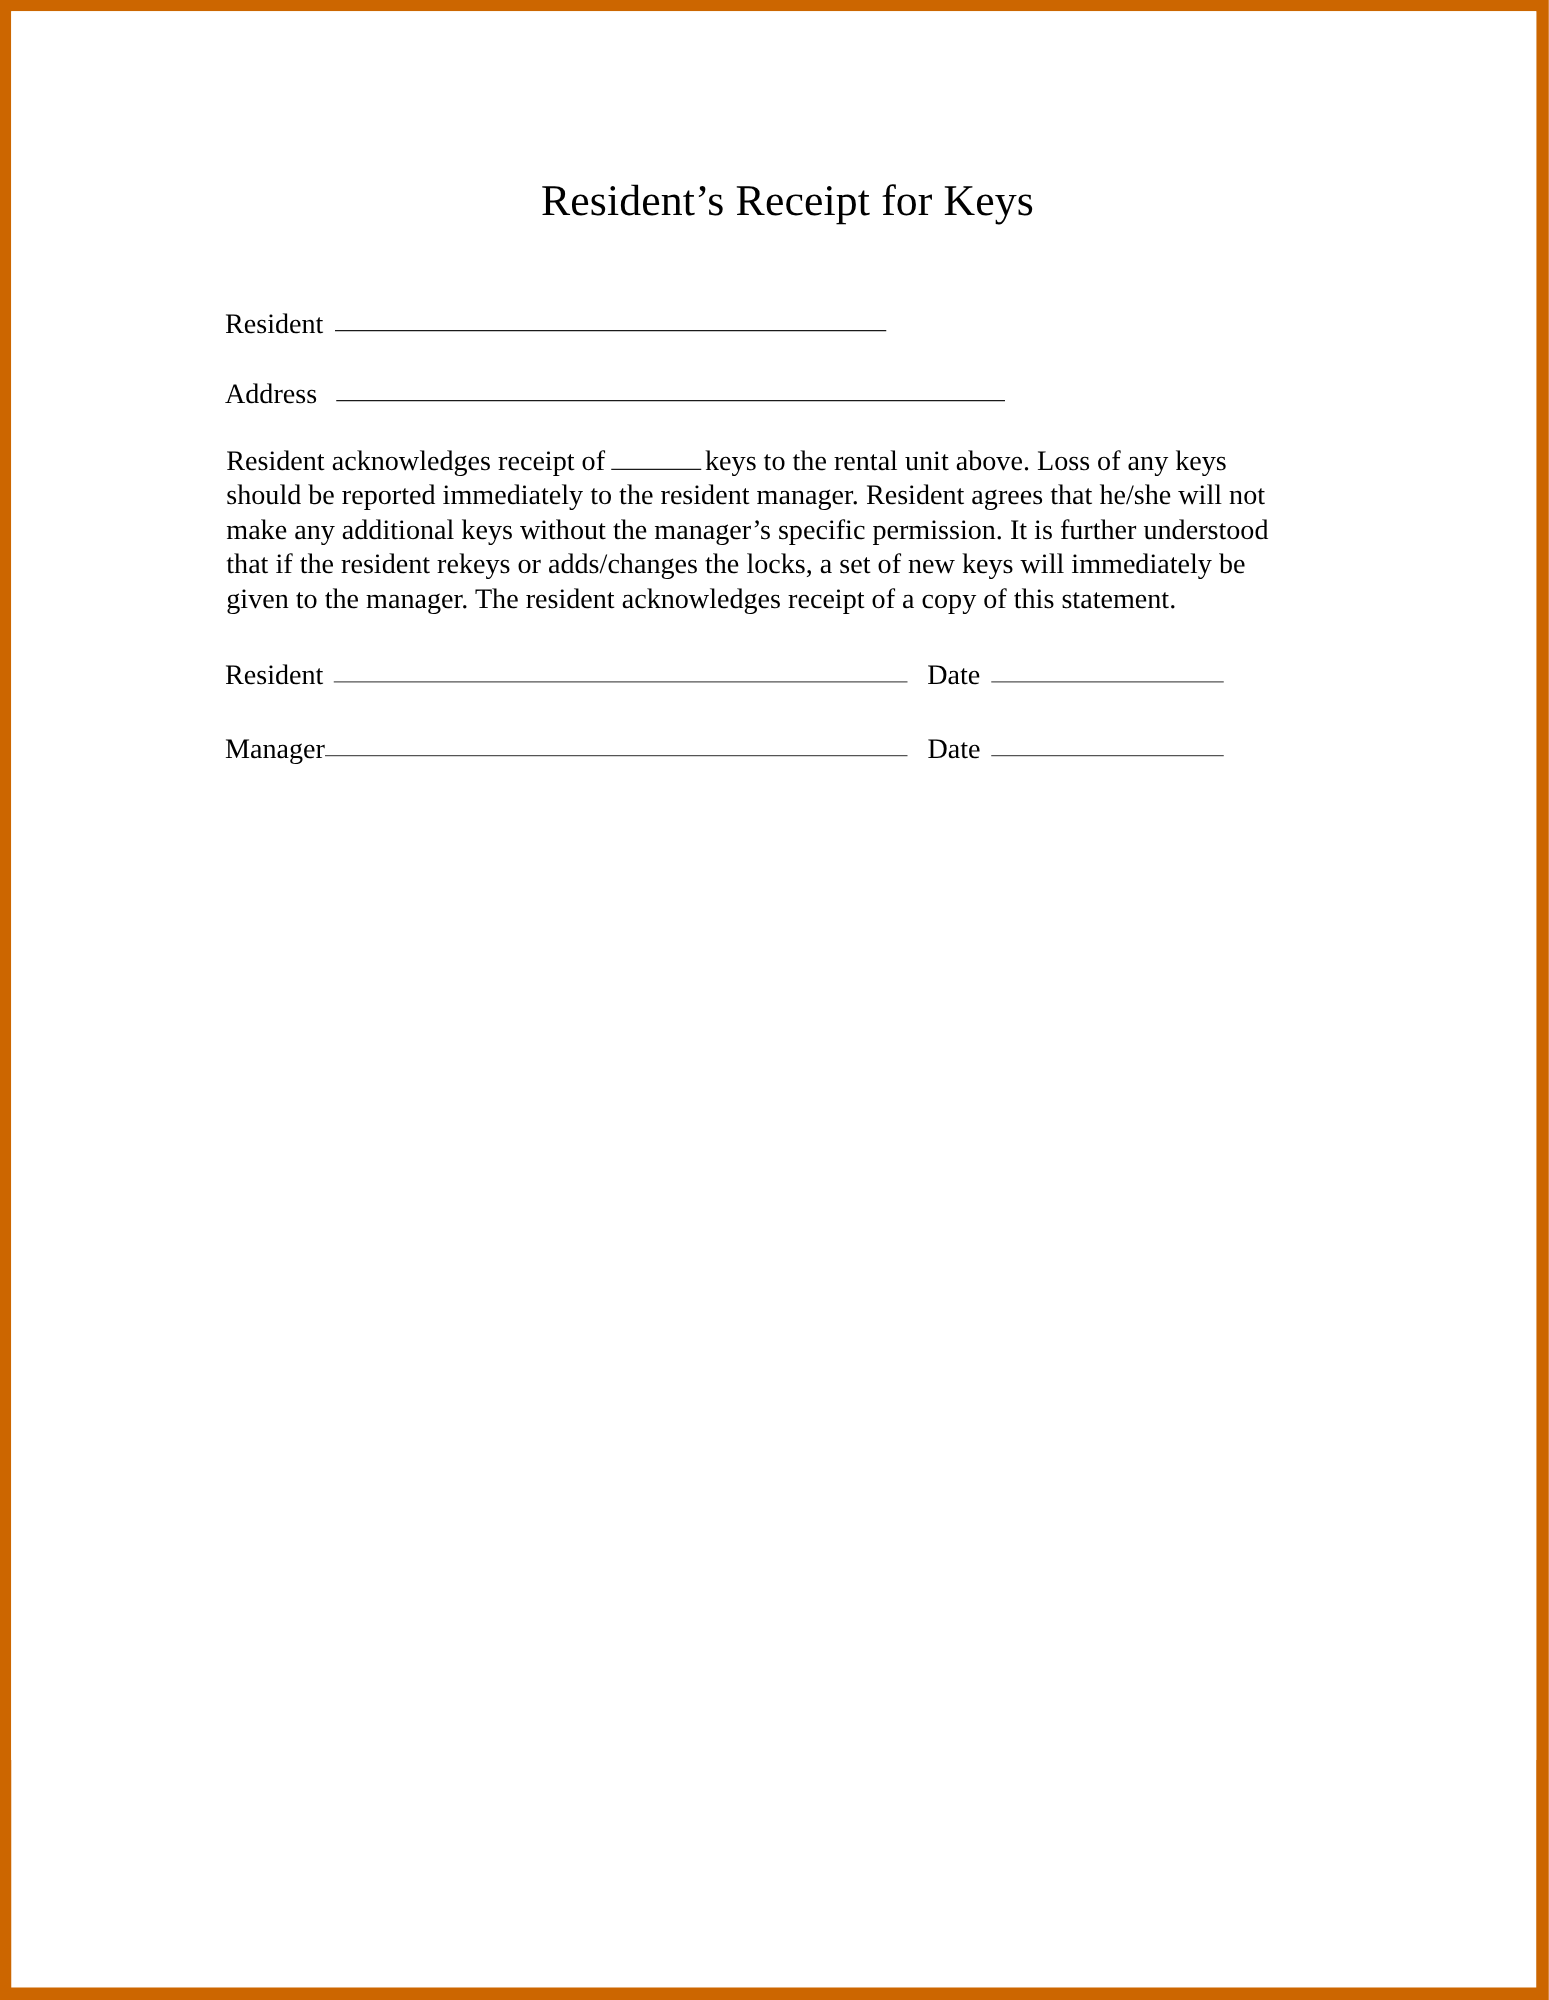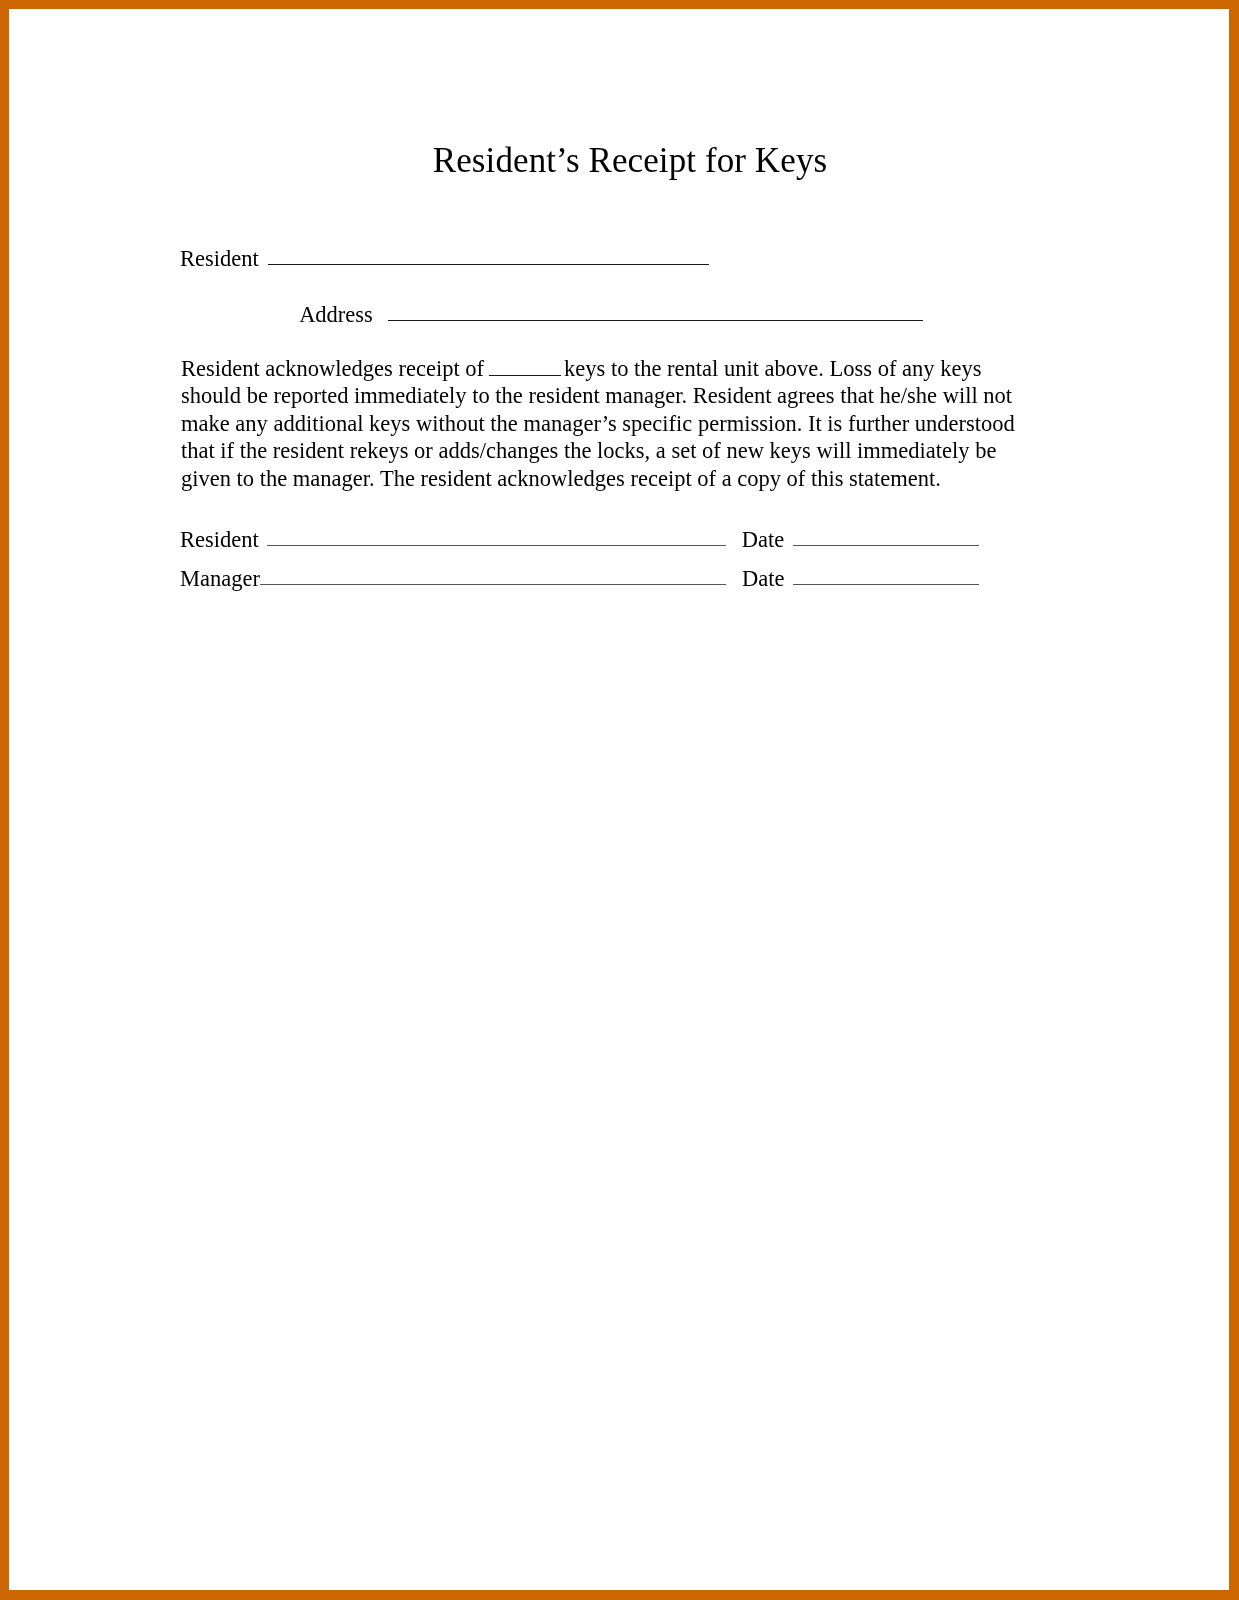--- a/index.html
+++ b/index.html
@@ -71,21 +71,21 @@
   .field-rule {
     display: inline-block;
     vertical-align: baseline;
     border-bottom: 1.6px solid #1a1a1a;
     height: 19px;
     margin-bottom: 1px;
   }
 
   #row-resident-top   { margin-top: 62px; }
   #row-resident-top   .field-rule { width: 441px; margin-left: 9px; }
-  #row-address        { margin-top: 28px; text-align: center; }
+  #row-address        { margin-top: 28px; }
   #row-address        .field-rule { width: 535px; margin-left: 15px; }
 
   
   #acknowledgement-paragraph {
     margin: 26px 0 0 1px;
     font-size: 22.5px;
     line-height: 27.4px;
     text-align: left;
     width: 860px;
   }
@@ -105,21 +105,21 @@
     white-space: nowrap;
   }
   .sig-rule {
     display: inline-block;
     vertical-align: baseline;
     border-bottom: 1.7px solid #555555;
     height: 20px;
     margin-bottom: 1px;
   }
   #row-sign-resident { margin-top: 34px; }
-  #row-sign-manager  { margin-top: 11px; font-family: Liberation Serif, serif; }
+  #row-sign-manager  { margin-top: 31px; font-family: Liberation Serif, serif; }
 
   #row-sign-resident .name-rule { width: 459px; margin-left: 8px; }
   #row-sign-manager  .name-rule { width: 466px; margin-left: 0px; }
 
   .date-label { margin-left: 16px; }
   .date-rule  { width: 186px; margin-left: 9px; }
 </style>
 </head>
 <body>
 

